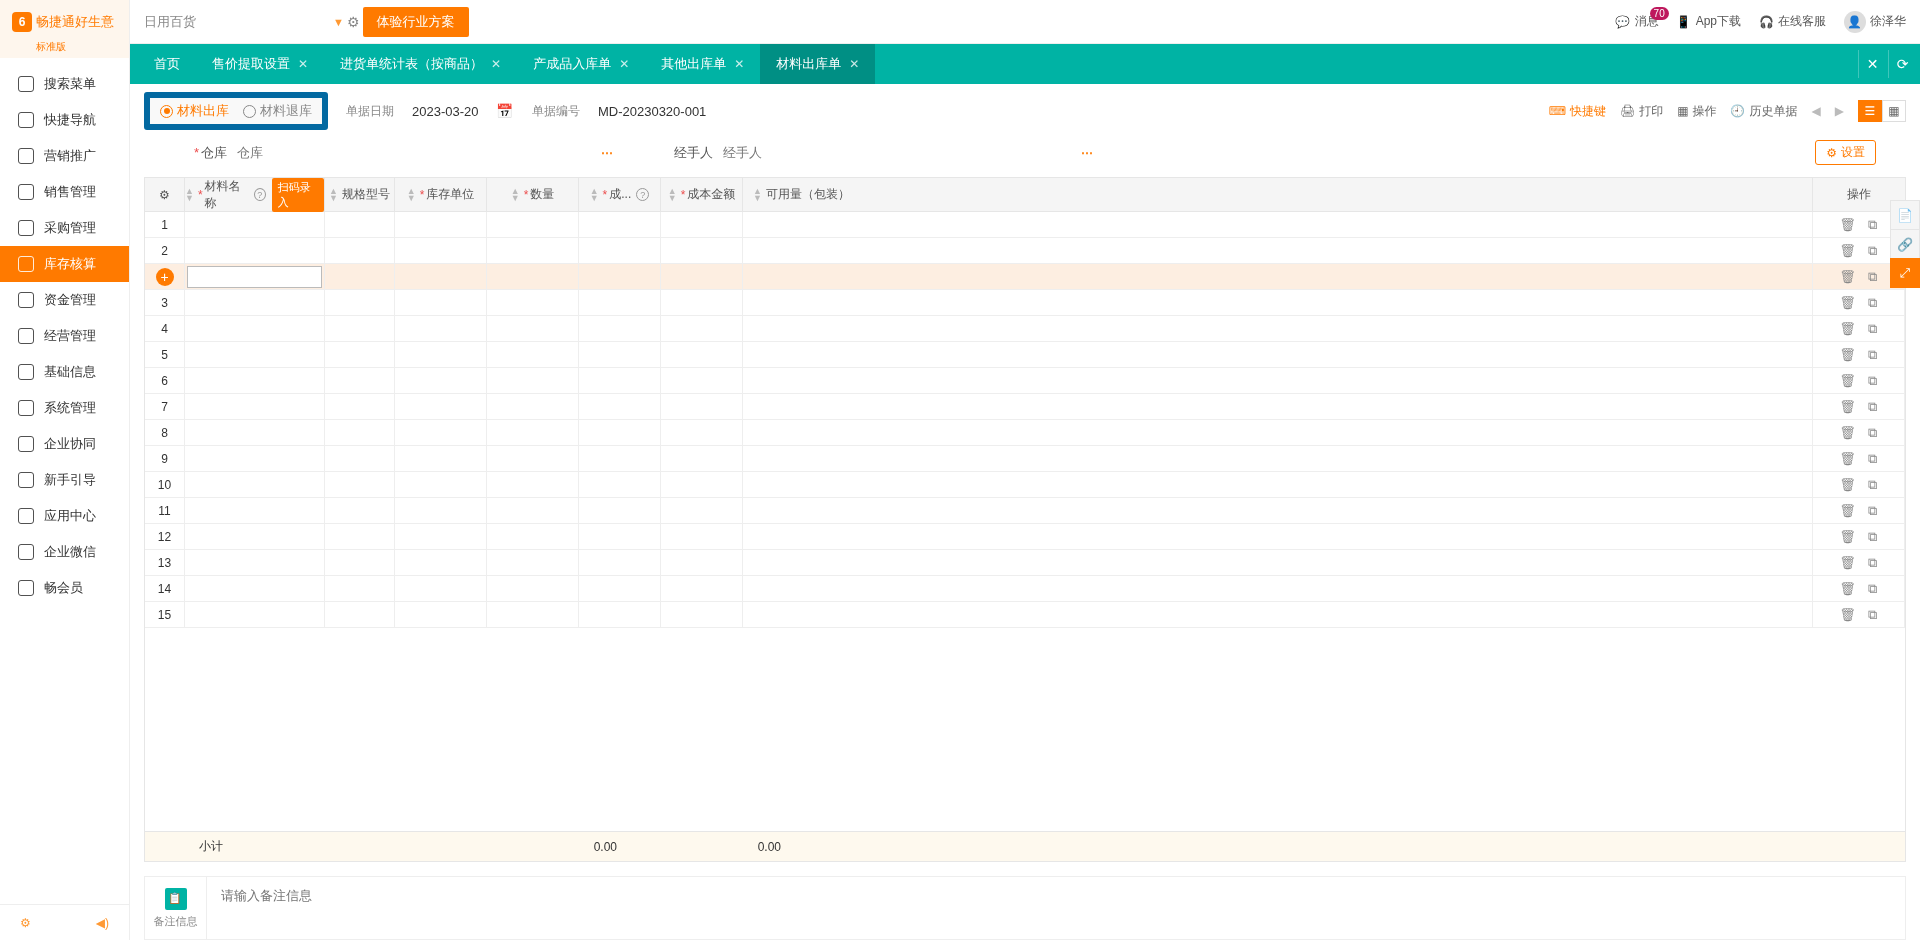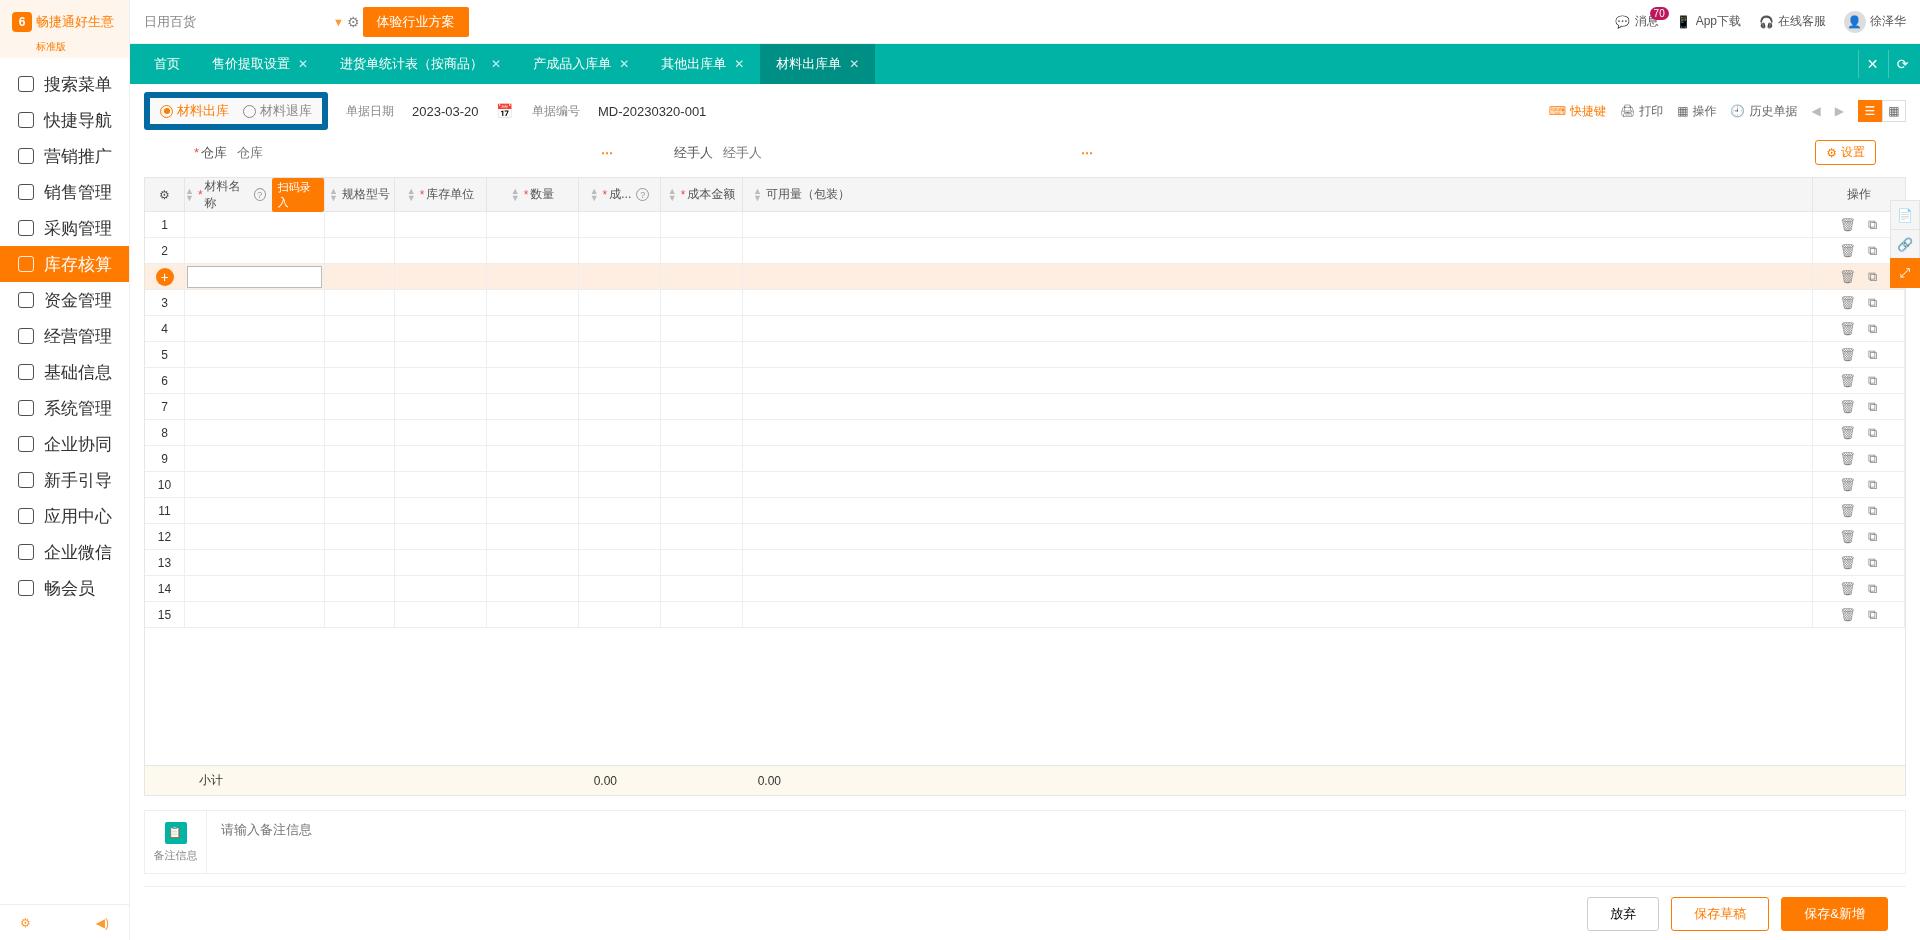--- a/index.html
+++ b/index.html
@@ -4,21 +4,21 @@
 <style>
 * { margin: 0; padding: 0; box-sizing: border-box; }
 body { font-family: "Microsoft YaHei", Arial, sans-serif; font-size: 12px; color: #333; background: #fff; overflow: hidden; }
 .app { display: flex; height: 940px; width: 1920px; }
 .sidebar { width: 130px; background: #fff; border-right: 1px solid #eee; display: flex; flex-direction: column; }
 .logo-area { height: 44px; background: #fef6ed; display: flex; align-items: center; padding-left: 12px; gap: 4px; }
 .logo-icon { width: 20px; height: 20px; background: #ff7a00; border-radius: 4px; display: inline-flex; align-items: center; justify-content: center; color:#fff; font-weight:bold; font-size:12px;}
 .logo-text { color: #ff7a00; font-size: 13px; font-weight: 500; }
 .logo-sub { color: #ff7a00; font-size: 10px; padding-left: 36px; margin-top:-4px; background:#fef6ed; padding-bottom:4px;}
 .side-menu { flex: 1; padding-top: 8px; }
-.side-item { height: 36px; display: flex; align-items: center; padding-left: 18px; gap: 10px; cursor: pointer; color: #333; font-size:17px;}
+.side-item { height: 36px; display: flex; align-items: center; padding-left: 18px; gap: 10px; cursor: pointer; color: #333; font-size:13px;}
 .side-item.active { background: #ff7a00; color: #fff; }
 .side-item .sicon { width: 16px; height: 16px; display:inline-block; border:1.5px solid currentColor; border-radius:3px; opacity:0.85;}
 .side-footer { height: 36px; border-top:1px solid #eee; display:flex; align-items:center; justify-content:space-between; padding:0 20px; color:#ff9933;}
 .main { flex: 1; display: flex; flex-direction: column; }
 .topbar { height: 44px; display: flex; align-items: center; padding: 0 14px; gap: 3px; border-bottom:1px solid #eee; }
 .top-select { flex: 0 0 200px; display: flex; align-items: center; justify-content: space-between; color:#888; border:none; font-size:13px; }
 .chev-down { color:#ff9933; font-size:11px;}
 .gear { color:#888; font-size:14px; cursor:pointer;}
 .cta-btn { background: #ff7a00; color: #fff; padding: 6px 14px; border-radius: 2px; font-size: 13px; cursor:pointer; }
 .top-right { margin-left: auto; display: flex; align-items: center; gap: 18px; color:#555; font-size:12px;}
@@ -611,25 +611,20 @@
       </div>
 
       <div class="remark-block">
         <div class="remark-side">
           <div class="ricon">📋</div>
           <span>备注信息</span>
         </div>
         <textarea class="remark-input" placeholder="请输入备注信息" style=""></textarea>
       </div>
 
-      <div class="footer">
-        <button class="fbtn">放弃</button>
-        <button class="fbtn outline-o">保存草稿</button>
-        <button class="fbtn primary">保存&amp;新增</button>
-      </div>
     </div>
   </div>
 
   <div class="right-dock">
     <div class="dock-btn">📄</div>
     <div class="dock-btn">🔗</div>
     <div class="dock-btn active">⤢</div>
   </div>
 </div>
 

